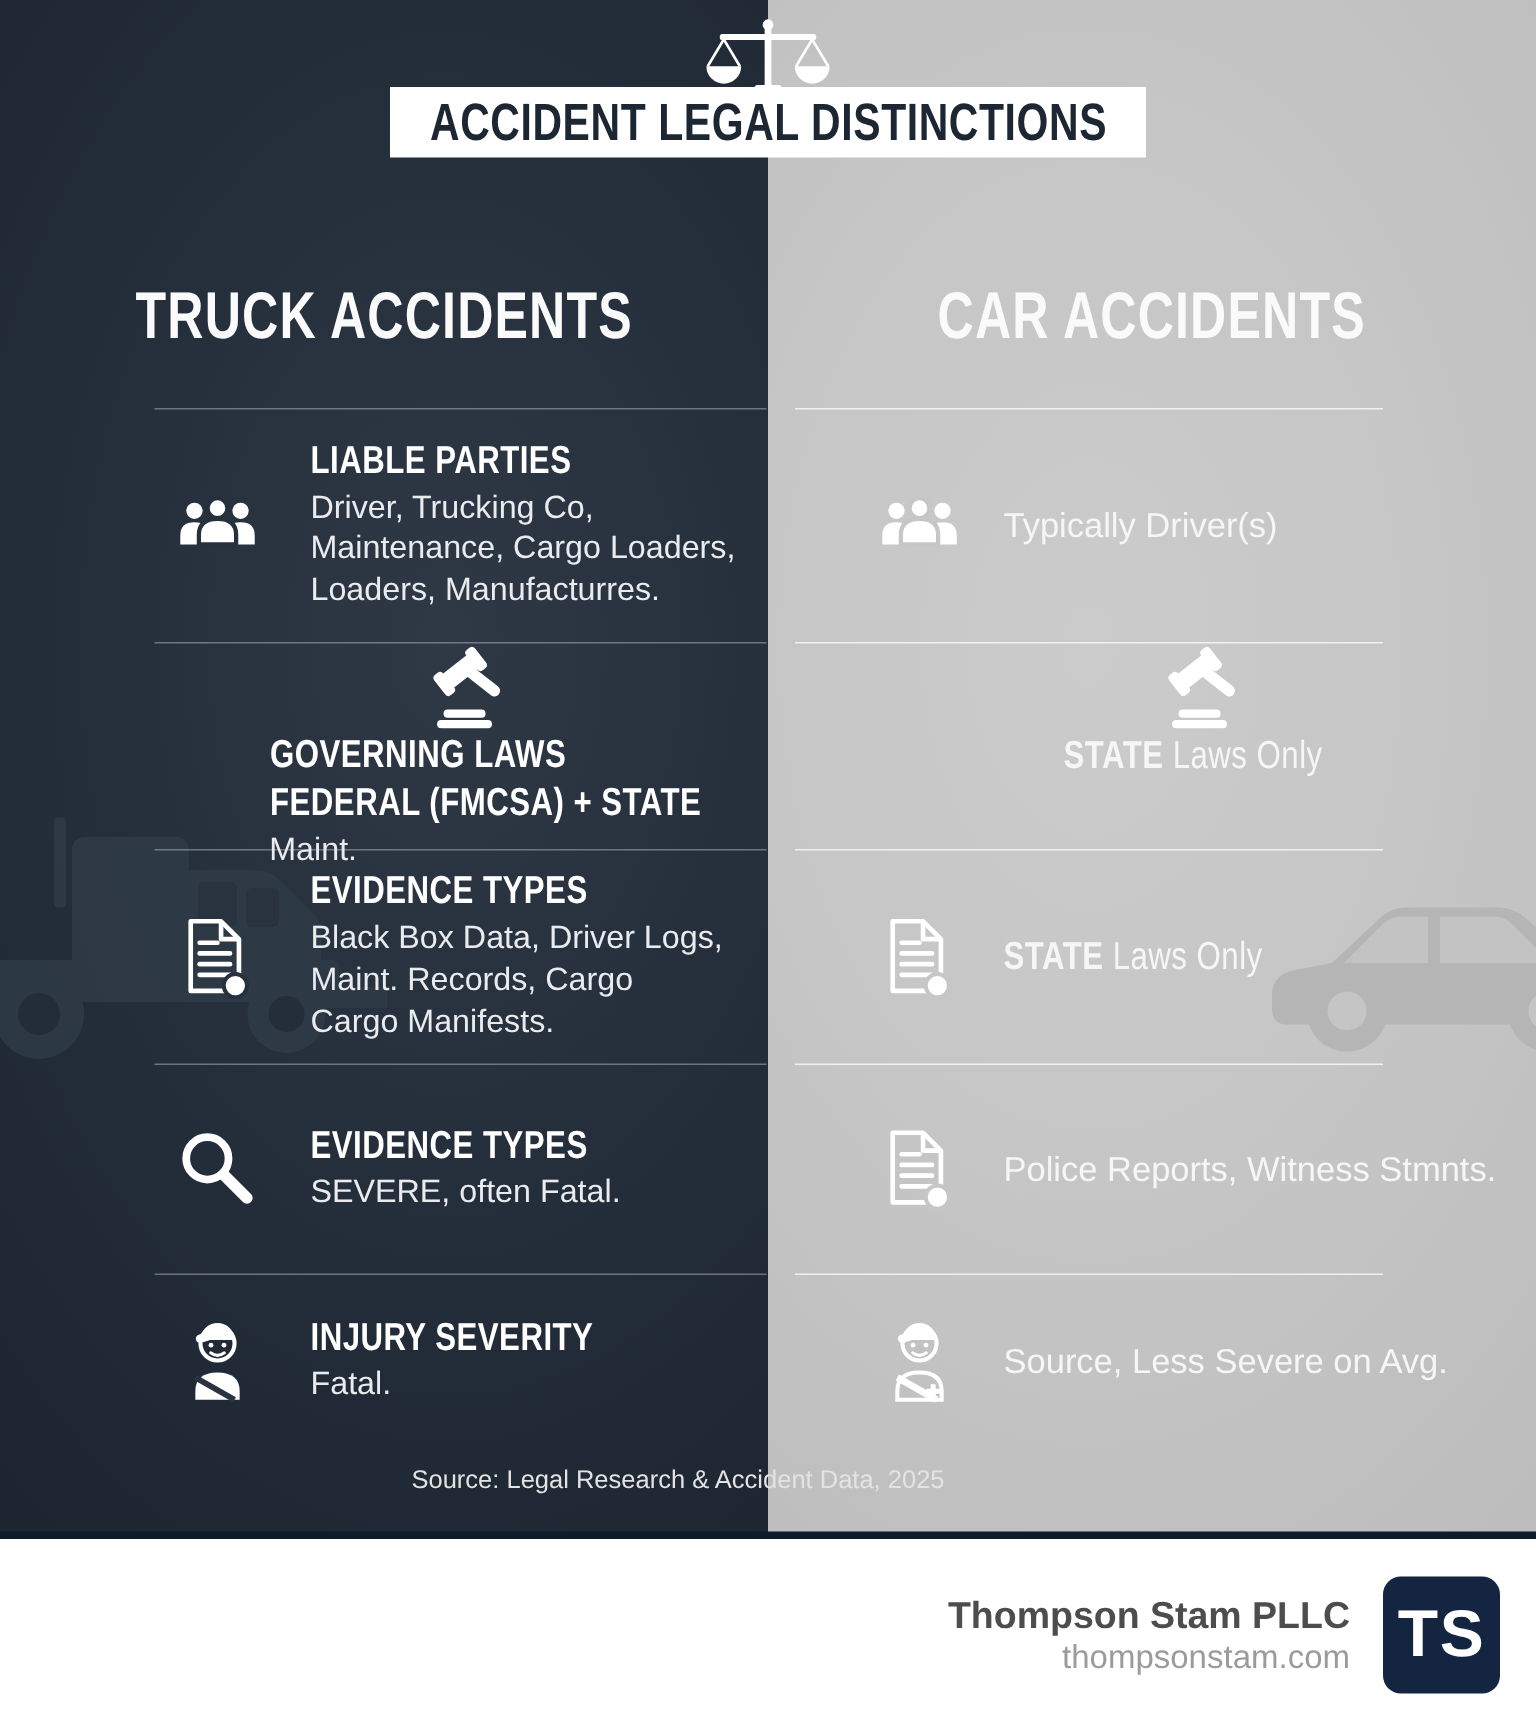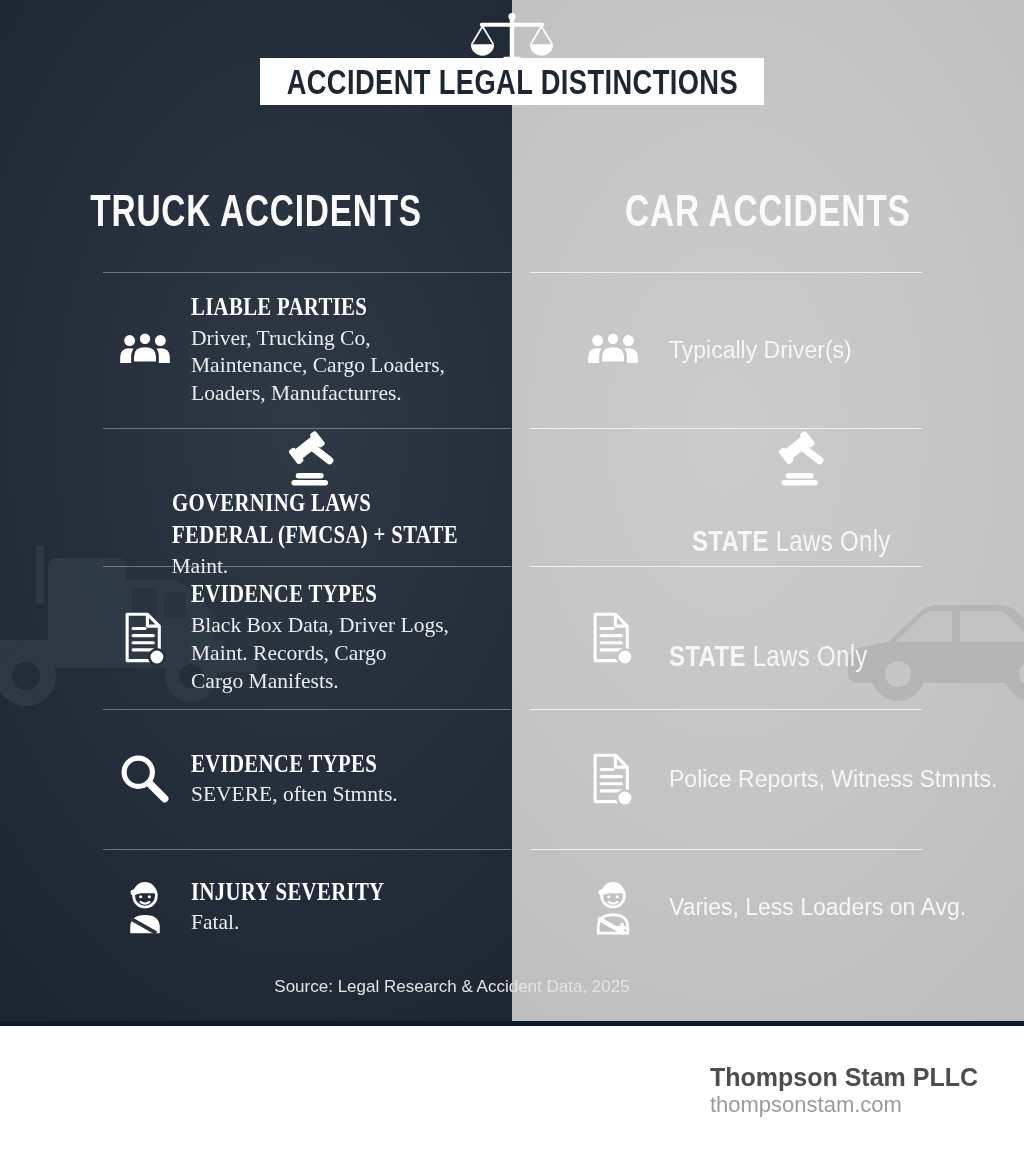--- a/index.html
+++ b/index.html
@@ -40,48 +40,48 @@
   
   .col{position:absolute;top:0;width:512px;height:1026px;}
   .col.left{left:0;} .col.right{left:512px;}
   .divider{position:absolute;height:0;border-top:1.6px solid;}
   .left .divider{left:103px;width:408px;border-color:rgba(215,222,230,.40);}
   .right .divider{left:18px;width:392px;border-color:rgba(255,255,255,.75);}
   .row{position:absolute;left:0;width:512px;display:flex;align-items:center;}
   .left .row{padding-left:115px;}
   .right .row{padding-left:71px;}
   .iconbox{flex:0 0 60px;display:flex;align-items:center;justify-content:center;}
-  .left .txt{margin-left:16px;max-width:300px;font-family:Liberation Serif, serif;}
+  .left .txt{margin-left:32px;max-width:300px;}
   .right .txt{margin-left:26px;max-width:330px;}
   .row-heading{
     font-size:26px;font-weight:bold;color:#ffffff;white-space:nowrap;line-height:1.15;
   }
   .row-heading .t,.row-bold2 .t{display:inline-block;transform:scaleX(.8);transform-origin:0 50%;letter-spacing:.4px;}
   .row-bold2{font-size:26px;font-weight:bold;color:#ffffff;white-space:nowrap;line-height:1.15;margin-top:2px;}
   .row-body{font-size:21.5px;color:#e9ebee;line-height:1.3;white-space:pre-line;margin-top:3px;}
   .right-text{font-size:23px;color:#f6f6f6;}
-  .right-text.condensed{font-size:30px;white-space:nowrap;margin-top:36px;}
+  .right-text.condensed{font-size:26px;white-space:nowrap;}
   .right-text.condensed .wrap{display:inline-block;transform:scaleX(.8);transform-origin:0 50%;letter-spacing:.4px;}
   .right-text .b{font-weight:bold;}
   
   .r1{top:272px;height:156px;} .r2{top:428px;height:138px;flex-direction:column;}
   .r3{top:566px;height:143px;} .r4{top:709px;height:140px;}
   .r5{top:849px;height:116px;}
   .d0{top:272px;} .d1{top:428px;} .d2{top:566px;} .d3{top:709px;} .d4{top:849px;}
   
   .source{
     position:absolute;top:977px;left:0;width:904px;text-align:center;
     font-size:17px;color:#e3e3e3;
   }
   
   .footer{
     position:absolute;top:1026px;left:0;width:1024px;height:128px;background:#ffffff;
     display:flex;align-items:center;justify-content:flex-end;padding-right:24px;
   }
-  .footer-text{margin-right:22px;}
+  .footer-text{text-align:right;margin-right:22px;}
   .footer-company{font-size:25px;font-weight:bold;color:#4d4d4d;line-height:1.2;}
   .footer-site{font-size:22px;color:#9b9b9b;line-height:1.2;}
   .footer-logo{
     width:78px;height:78px;background:#132540;border-radius:12px;
     display:flex;align-items:center;justify-content:center;
     color:#ffffff;font-size:44px;font-weight:bold;letter-spacing:1px;
   }
   
   .icn{display:block;}
   svg .bgst-left{stroke:#26313d;} svg .bgst-right{stroke:#c6c6c6;}
@@ -216,21 +216,21 @@
 
       <div class="row r4">
         <div class="iconbox">
           <svg class="icn" width="54" height="54" viewBox="0 0 44 44">
             <circle cx="16.5" cy="16.5" r="11.5" fill="none" stroke="#ffffff" stroke-width="4.2"></circle>
             <line x1="25.5" y1="25.5" x2="38" y2="38" stroke="#ffffff" stroke-width="6.2" stroke-linecap="round"></line>
           </svg>
         </div>
         <div class="txt">
           <div class="row-heading"><span class="t">EVIDENCE TYPES</span></div>
-          <div class="row-body">SEVERE, often Stmnts.</div>
+          <div class="row-body">SEVERE, often Fatal.</div>
         </div>
       </div>
 
       <div class="row r5">
         <div class="iconbox">
           <svg class="icn" width="50" height="56" viewBox="0 0 44 48">
             <path d="M12,12 a10,10 0 0 1 20,0 z" fill="#ffffff"></path>
             <rect x="9" y="8" width="10" height="5" rx="2.5" fill="#ffffff" transform="rotate(-18 14 10)"></rect>
             <circle cx="22" cy="14" r="10" fill="none" stroke="#ffffff" stroke-width="2.4"></circle>
             <circle cx="18.2" cy="15" r="1.4" fill="#ffffff"></circle>
@@ -348,30 +348,31 @@
             <circle cx="18.2" cy="15" r="1.4" fill="#ffffff"></circle>
             <circle cx="25.8" cy="15" r="1.4" fill="#ffffff"></circle>
             <path d="M18,19.5 q4,3 8,0" fill="none" stroke="#ffffff" stroke-width="1.8" stroke-linecap="round"></path>
             <path d="M9,47 v-5 q0,-11 13,-11 q13,0 13,11 v5 z" fill="none" stroke="#ffffff" stroke-width="2.4"></path>
             <line x1="9" y1="34" x2="32" y2="47" stroke="#ffffff" stroke-width="4"></line>
             <path d="M30,38 v8 M26,42 h8" stroke="#ffffff" stroke-width="3"></path>
           </svg>
         </div>
         <div class="txt">
           <div class="right-text regular">
-            <span class="b"></span><span>Varies, Less Loaders on Avg.</span>
+            <span class="b"></span><span>Source, Less Severe on Avg.</span>
           </div>
         </div>
       </div>
     </div>
 
     <div class="source">Source: Legal Research &amp; Accident Data, 2025</div>
     <div class="bottom-rule"></div>
   </div>
 
   <div class="footer">
     <div class="footer-text">
       <div class="footer-company">Thompson Stam PLLC</div>
       <div class="footer-site">thompsonstam.com</div>
     </div>
+    <div class="footer-logo">TS</div>
   </div>
 
 </div>
 
 </body></html>

